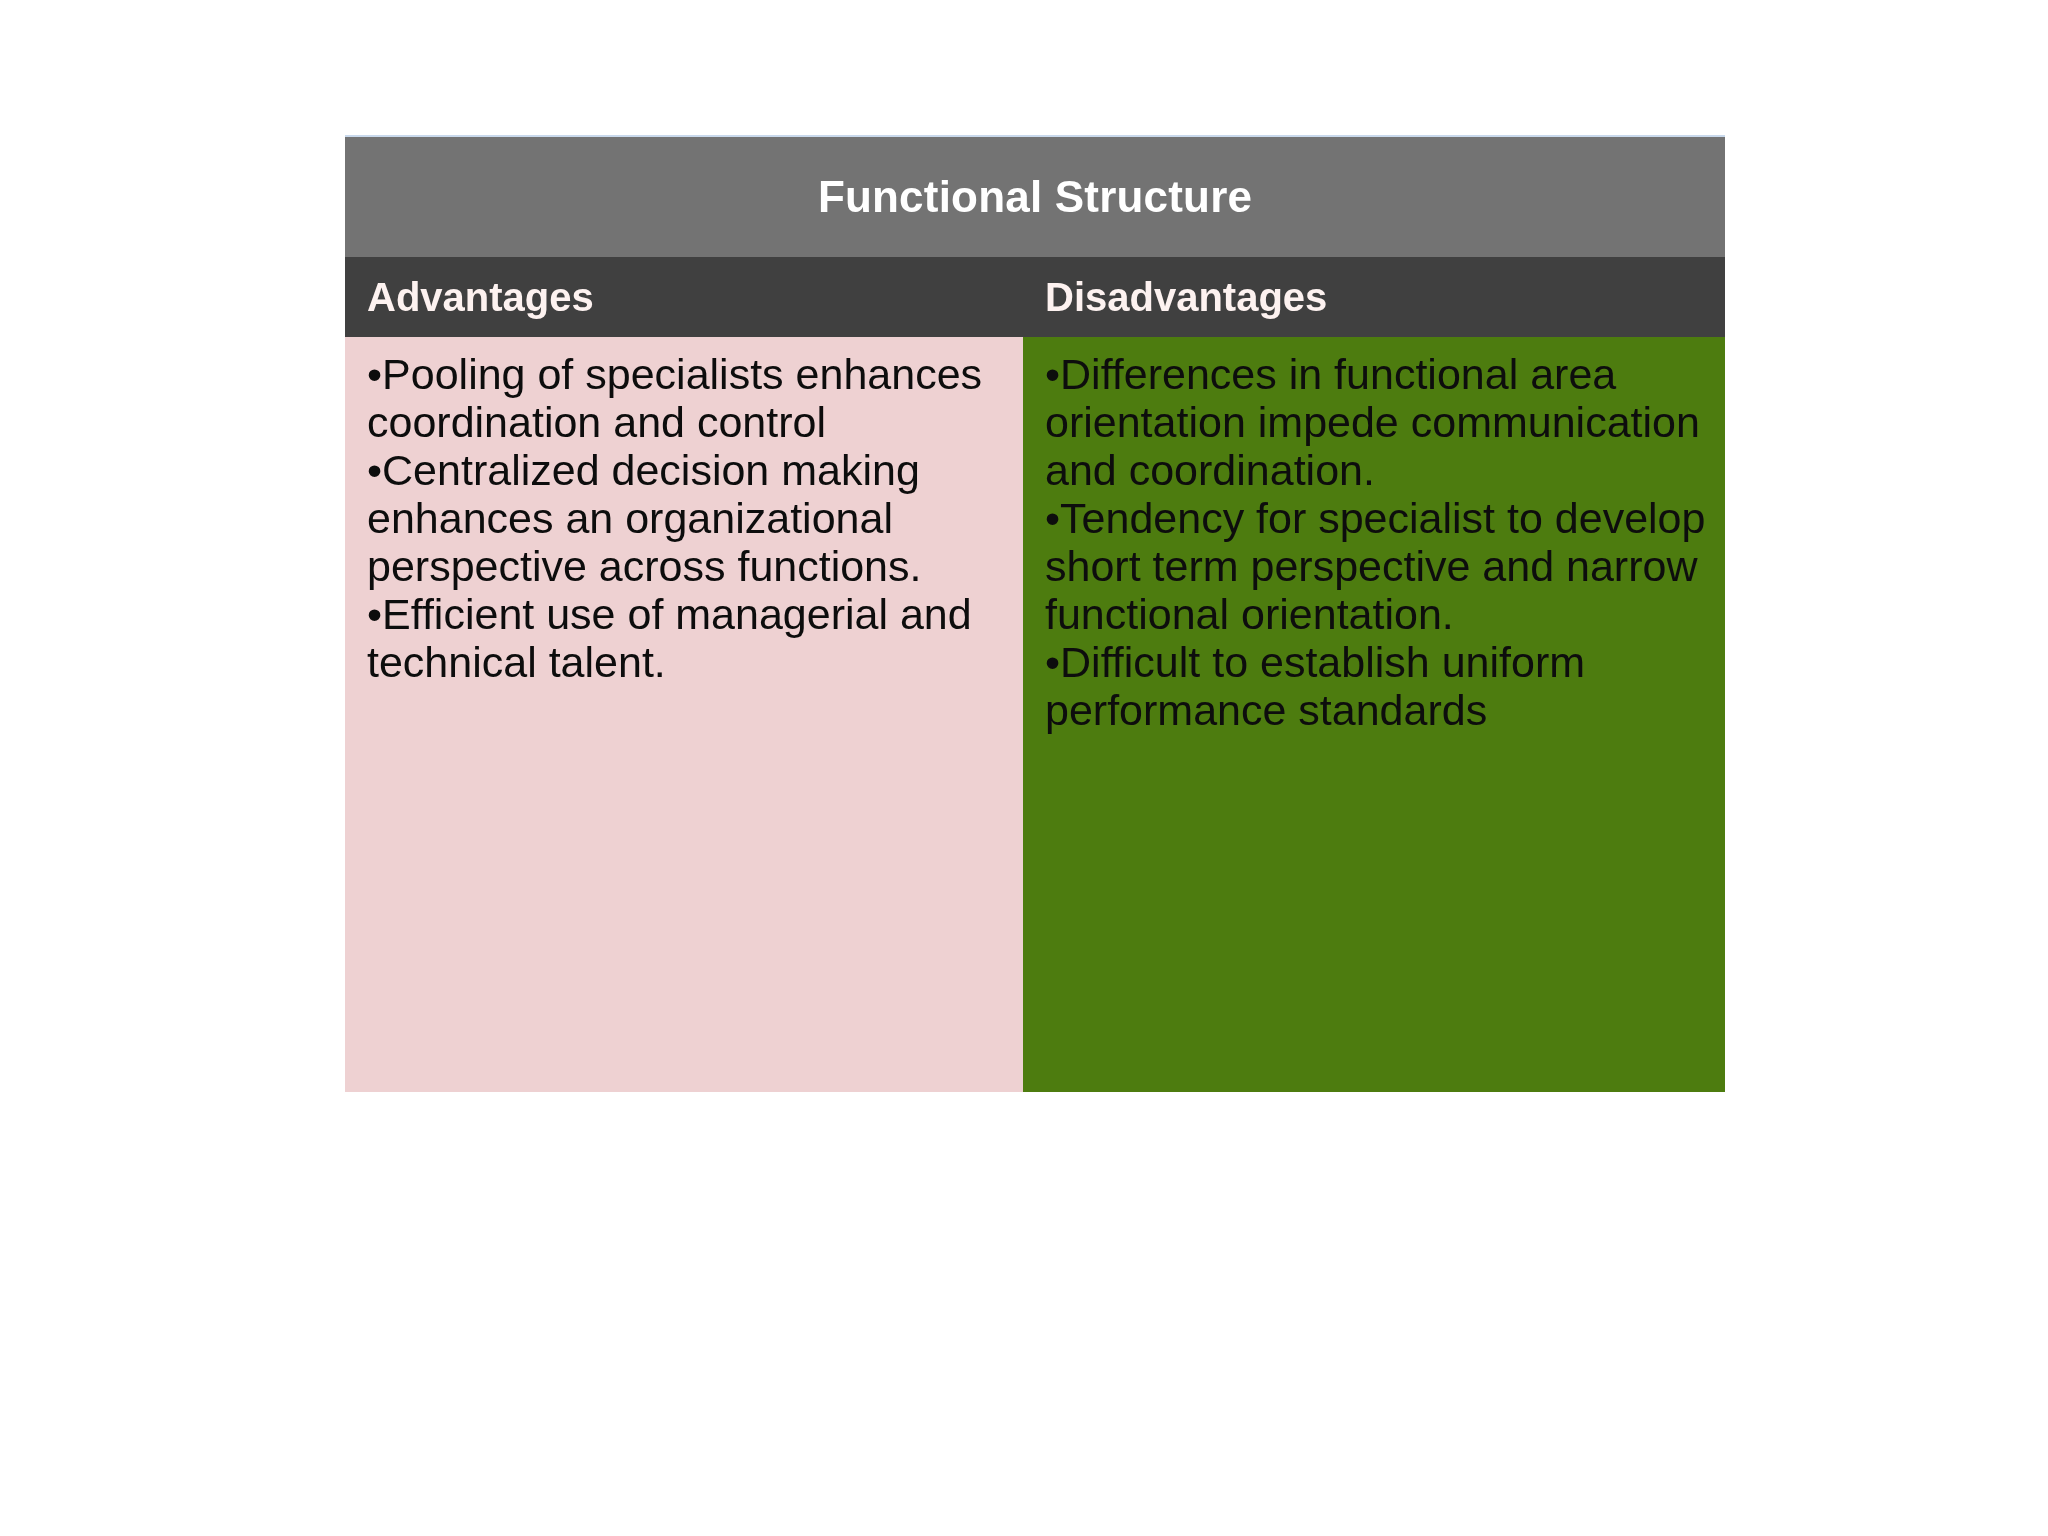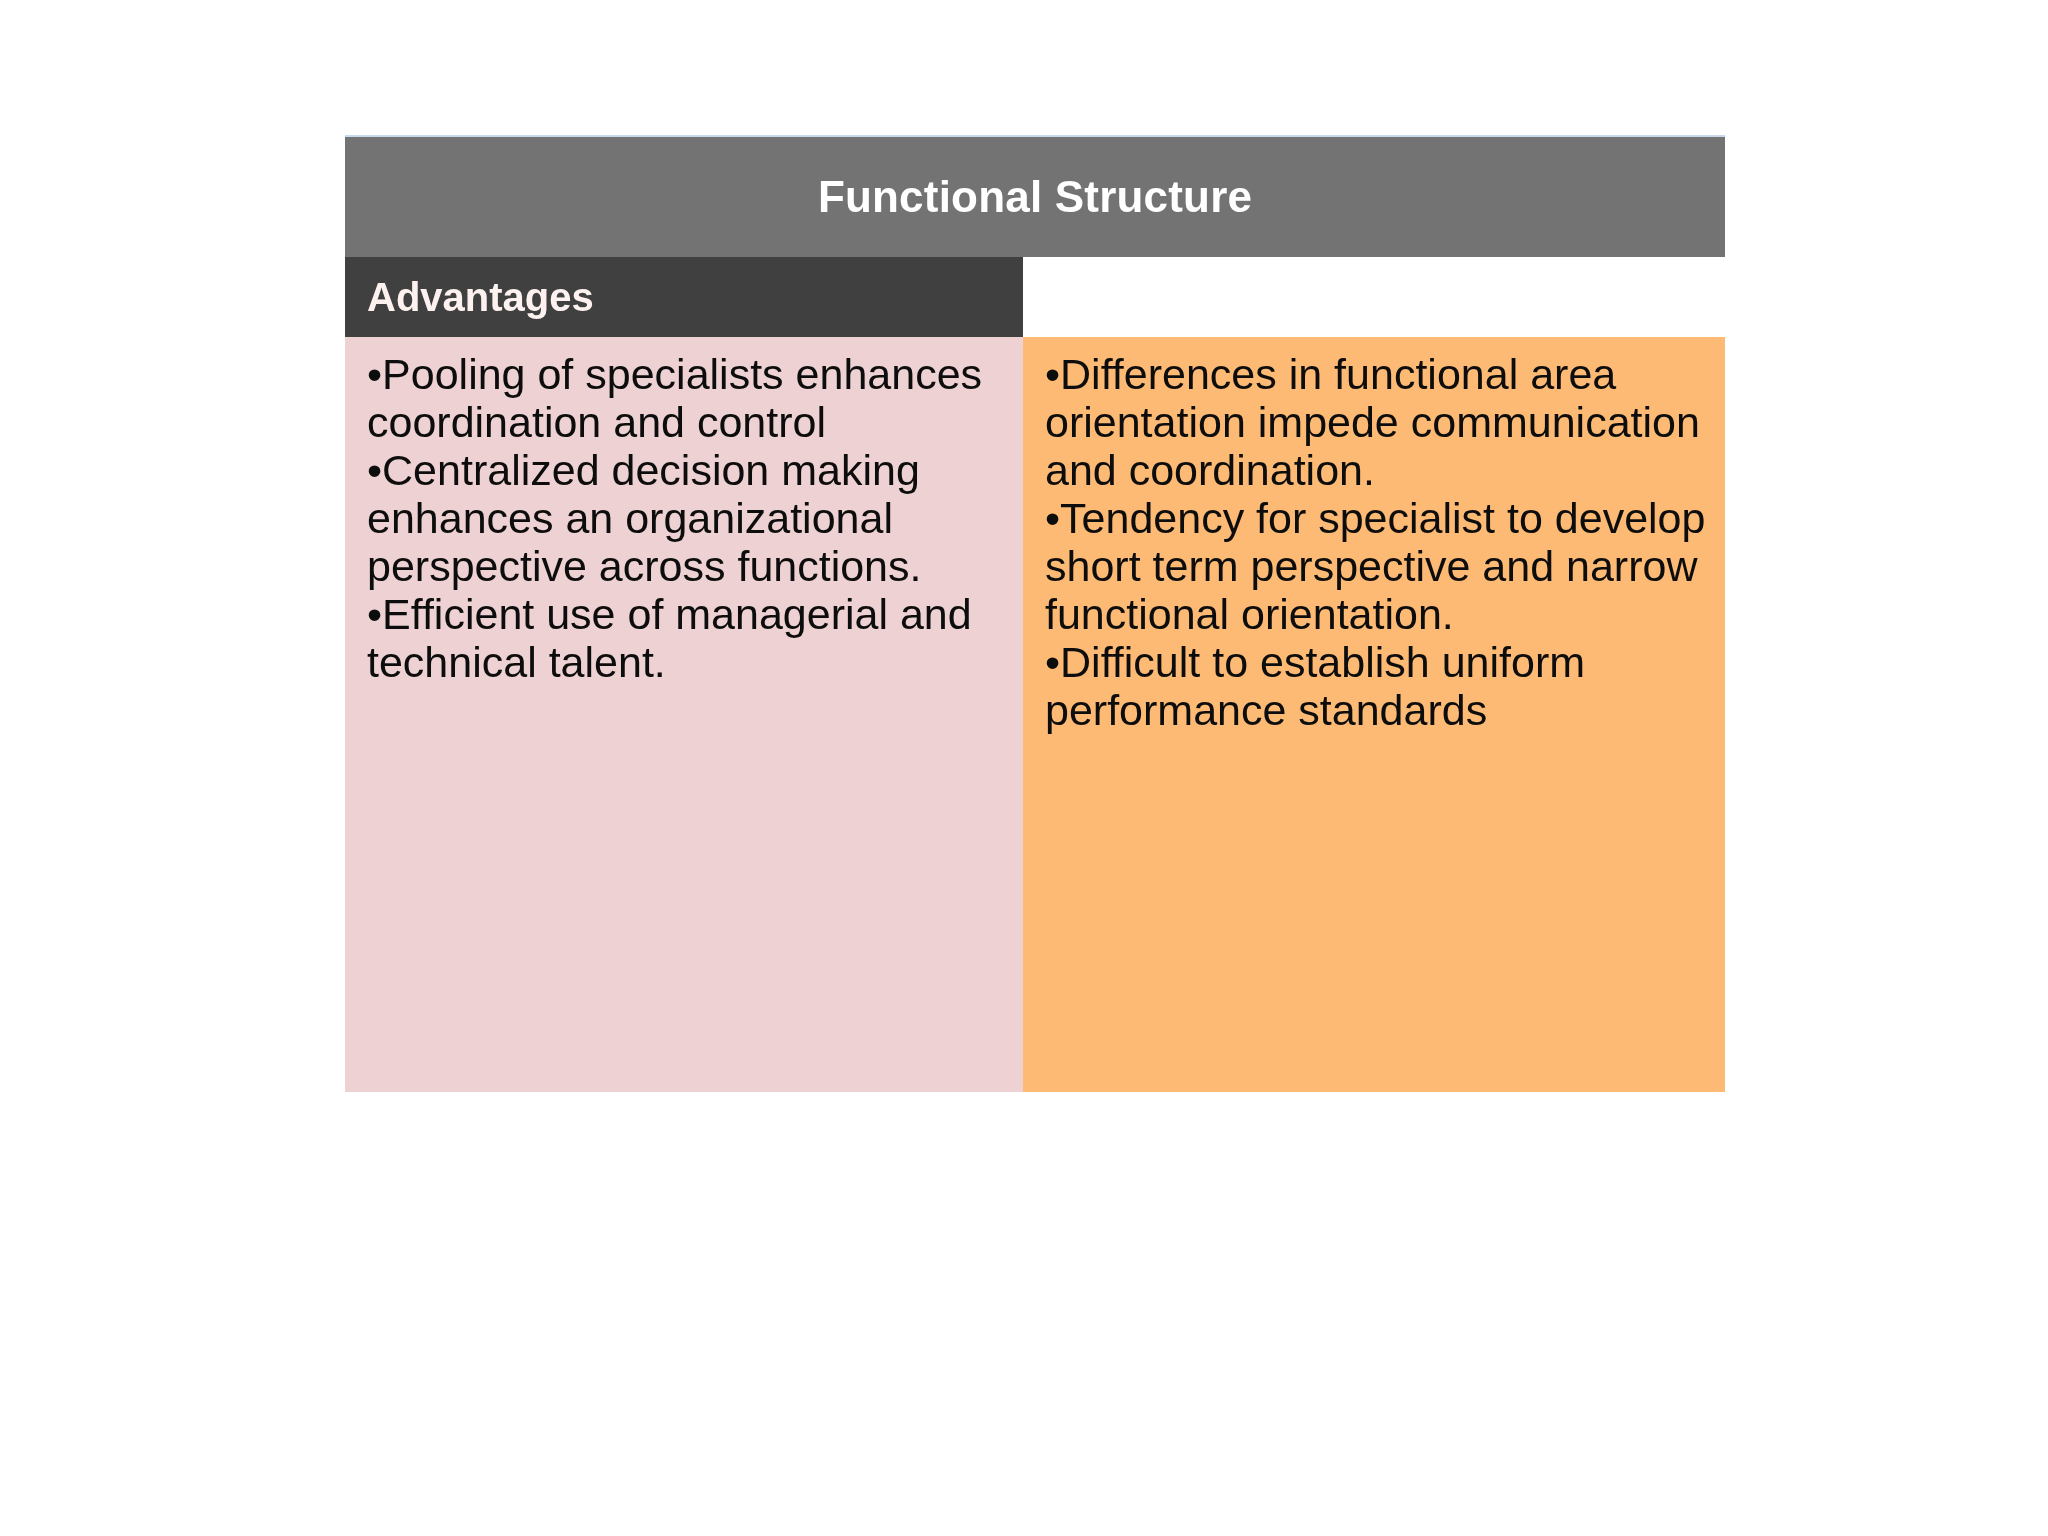--- a/index.html
+++ b/index.html
@@ -85,21 +85,21 @@
     box-sizing: border-box;
     padding: 14px 10px 0 22px;
     overflow: hidden;
   }
   .body-cell.left {
     width: 678px;
     background: #eed1d2;
   }
   .body-cell.right {
     width: 702px;
-    background: #fdba74;
+    background: #4d7c0f;
   }
   .bullet-list {
     margin: 0;
     padding: 0;
     list-style: none;
   }
   .bullet-item {
     color: #0d0d0d;
     font-size: 43px;
     line-height: 1.115;
@@ -120,20 +120,23 @@
   <div id="comparison-table">
 
     <div class="table-title-row">
       <div class="table-title">Functional Structure</div>
     </div>
 
     <div class="table-header-row">
       <div class="header-cell left">
         <span class="header-label">Advantages</span>
       </div>
+      <div class="header-cell right">
+        <span class="header-label">Disadvantages</span>
+      </div>
     </div>
 
     <div class="table-body-row">
       <div class="body-cell left">
         <ul class="bullet-list" id="list-advantages">
             <li class="bullet-item"><span class="dot">•</span><span>Pooling of specialists enhances coordination and control</span></li>
             <li class="bullet-item"><span class="dot">•</span><span>Centralized decision making enhances an organizational perspective across functions.</span></li>
             <li class="bullet-item"><span class="dot">•</span><span>Efficient use of managerial and technical talent.</span></li>
           </ul>
       </div>

